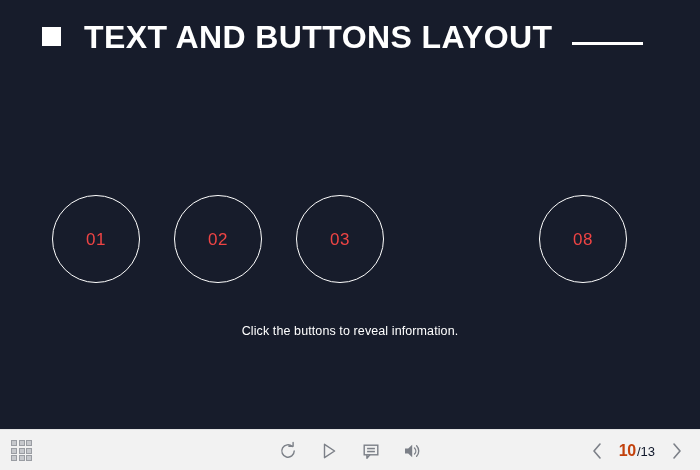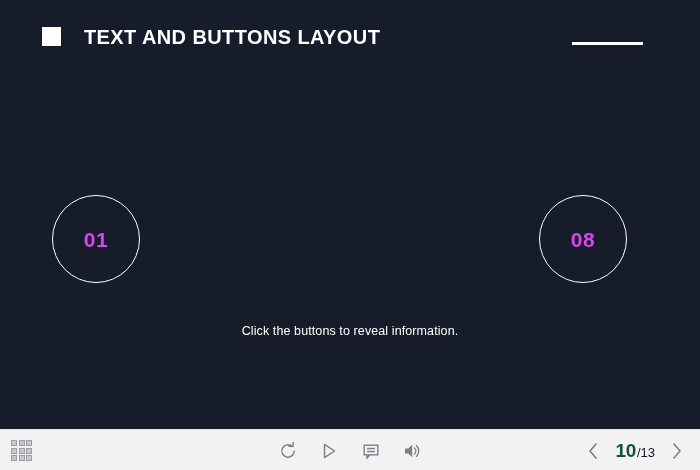--- a/index.html
+++ b/index.html
@@ -47,21 +47,21 @@
     width: 19px;
     height: 19px;
     background: #ffffff;
   }
   .header-title {
     position: absolute;
     left: 84px;
     top: 21px;
     color: #ffffff;
     font-family: "Liberation Sans", sans-serif;
-    font-size: 20px;
+    font-size: 32px;
     font-weight: bold;
     letter-spacing: 0.4px;
     white-space: nowrap;
     line-height: 32px;
     text-align: center;
   }
   .header-rule {
     position: absolute;
     left: 572px;
     top: 42px;
@@ -86,24 +86,24 @@
     border: 1.5px solid #ffffff;
     border-radius: 50%;
     box-sizing: border-box;
     display: flex;
     align-items: center;
     justify-content: center;
     cursor: pointer;
     background: transparent;
   }
   .circle-btn .num {
-    color: #d946ef;
-    font-family: "Liberation Sans", sans-serif;
-    font-size: 21px;
-    font-weight: bold;
+    color: #ef4444;
+    font-family: "Liberation Sans", sans-serif;
+    font-size: 17px;
+    font-weight: normal;
     letter-spacing: 0.5px;
     line-height: 1;
   }
   .c-0 { left: 52px; }
   .c-1 { left: 174px; }
   .c-2 { left: 296px; }
   .c-3 { left: 417px; }
   .c-4 { left: 539px; }
 
   
@@ -190,23 +190,23 @@
     cursor: pointer;
   }
   .pager {
     display: flex;
     align-items: baseline;
     color: #5b5f66;
     font-family: "Liberation Sans", sans-serif;
     user-select: none;
   }
   .pager .cur {
-    font-size: 19px;
+    font-size: 16px;
     font-weight: bold;
-    color: #14532d;
+    color: #c2410c;
     letter-spacing: -0.3px;
   }
   .pager .tot {
     font-size: 13px;
     font-weight: normal;
     color: #0f172a;
     margin-left: 1px;
   }
 </style>
 </head>
@@ -218,20 +218,26 @@
 
     <div class="header">
       <div class="header-square"></div>
       <div class="header-title">TEXT AND BUTTONS LAYOUT</div>
       <div class="header-rule"></div>
     </div>
 
     <div class="circle-row">
       <div class="circle-btn c-0">
         <span class="num">01</span>
+      </div>
+      <div class="circle-btn c-1">
+        <span class="num">02</span>
+      </div>
+      <div class="circle-btn c-2">
+        <span class="num">03</span>
       </div>
       <div class="circle-btn c-4">
         <span class="num">08</span>
       </div>
     </div>
 
     <div class="instruction">Click the buttons to reveal information.</div>
 
   </div>
 

